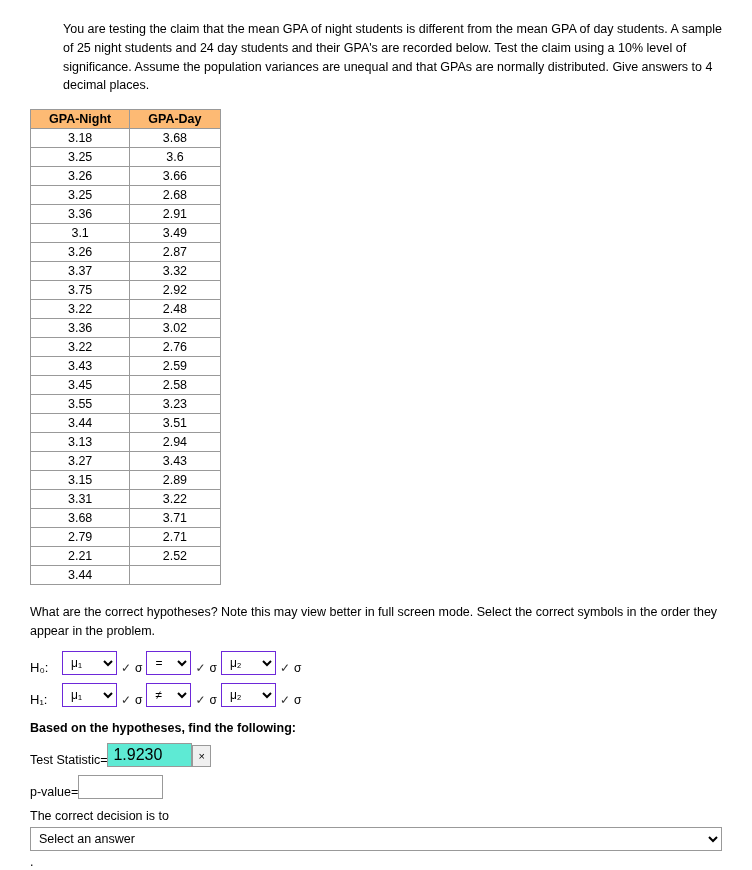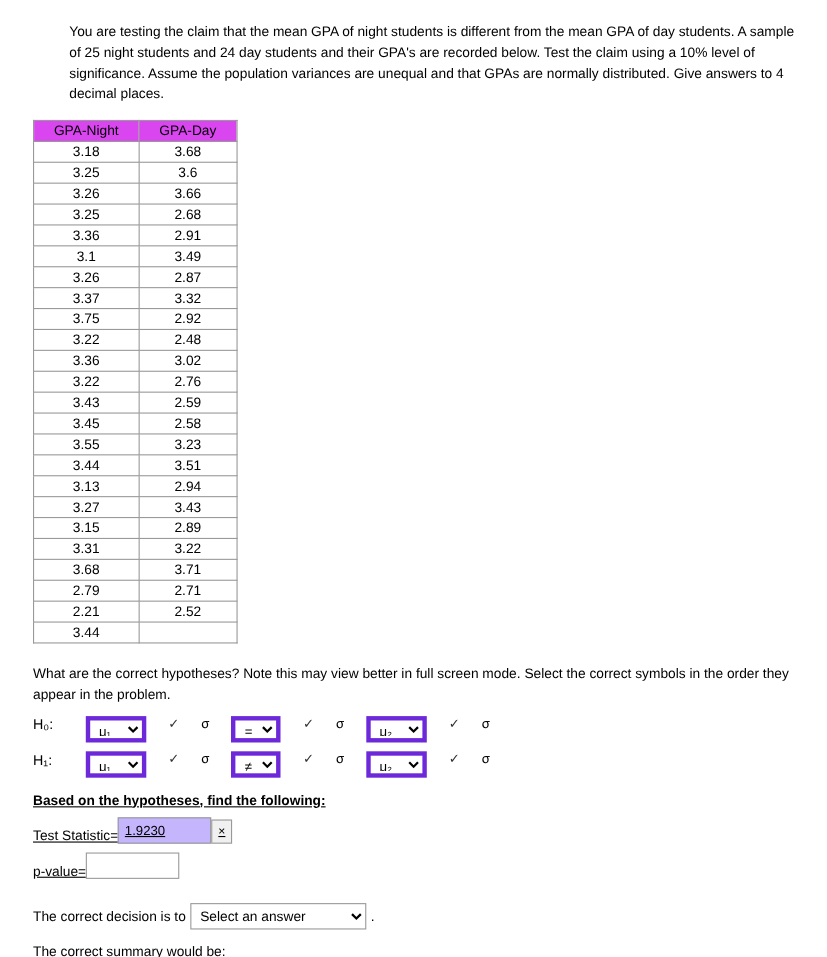--- a/index.html
+++ b/index.html
@@ -22,107 +22,106 @@
       border-collapse: collapse;
       margin-bottom: 18px;
       font-size: 12.5px;
     }
     .data-table th, .data-table td {
       border: 1px solid #999;
       padding: 2px 18px;
       text-align: center;
     }
     .data-table th {
-      background: #d946ef;
-      font-weight: normal;
+      background: #fdba74;
+      font-weight: bold;
     }
     .hypotheses-section {
       margin-bottom: 14px;
     }
     .hyp-question {
       font-size: 12.5px;
       line-height: 1.5;
       margin-bottom: 10px;
     }
     .hyp-row {
       display: flex;
-      align-items: flex-start;
-      gap: 20px;
+      align-items: flex-end;
+      gap: 4px;
       margin-bottom: 8px;
       font-size: 13px;
     }
     .hyp-label {
       font-size: 13px;
       min-width: 28px;
     }
     .hyp-select {
-      border: 4px solid #6d28d9;
+      border: 1px solid #6d28d9;
       background: #fff;
       padding: 2px 4px;
       font-size: 12px;
       height: 24px;
       min-width: 55px;
       appearance: auto;
     }
     .check-symbol {
       color: #333;
       font-size: 12px;
     }
     .sigma-symbol {
       font-size: 12px;
     }
     .find-section {
-      margin-bottom: 22px;
-      text-decoration: underline;
+      margin-bottom: 10px;
     }
     .find-title {
       font-size: 12.5px;
       font-weight: bold;
       margin-bottom: 8px;
     }
     .field-row {
       display: flex;
       align-items: flex-end;
       margin-bottom: 8px;
       font-size: 12.5px;
       gap: 0;
     }
     .field-label {
       font-size: 12.5px;
     }
     .field-input {
       border: 1px solid #999;
       padding: 2px 5px;
-      font-size: 12px;
+      font-size: 16px;
       height: 24px;
       width: 85px;
-      background: #c4b5fd;
+      background: #5eead4;
     }
     .field-input-plain {
       border: 1px solid #999;
       padding: 2px 5px;
       font-size: 12.5px;
       height: 24px;
       width: 85px;
       background: #fff;
     }
     .close-btn {
       border: 1px solid #999;
       background: #f0f0f0;
       font-size: 11px;
       padding: 1px 5px;
       cursor: pointer;
       height: 22px;
     }
     .decision-row {
       display: flex;
-      align-items: center;
       font-size: 12.5px;
       margin-bottom: 10px;
       gap: 4px;
+      flex-direction: column;
     }
     .decision-select {
       border: 1px solid #999;
       background: #fff;
       padding: 2px 4px;
       font-size: 12.5px;
       height: 24px;
       min-width: 160px;
       appearance: auto;
     }

